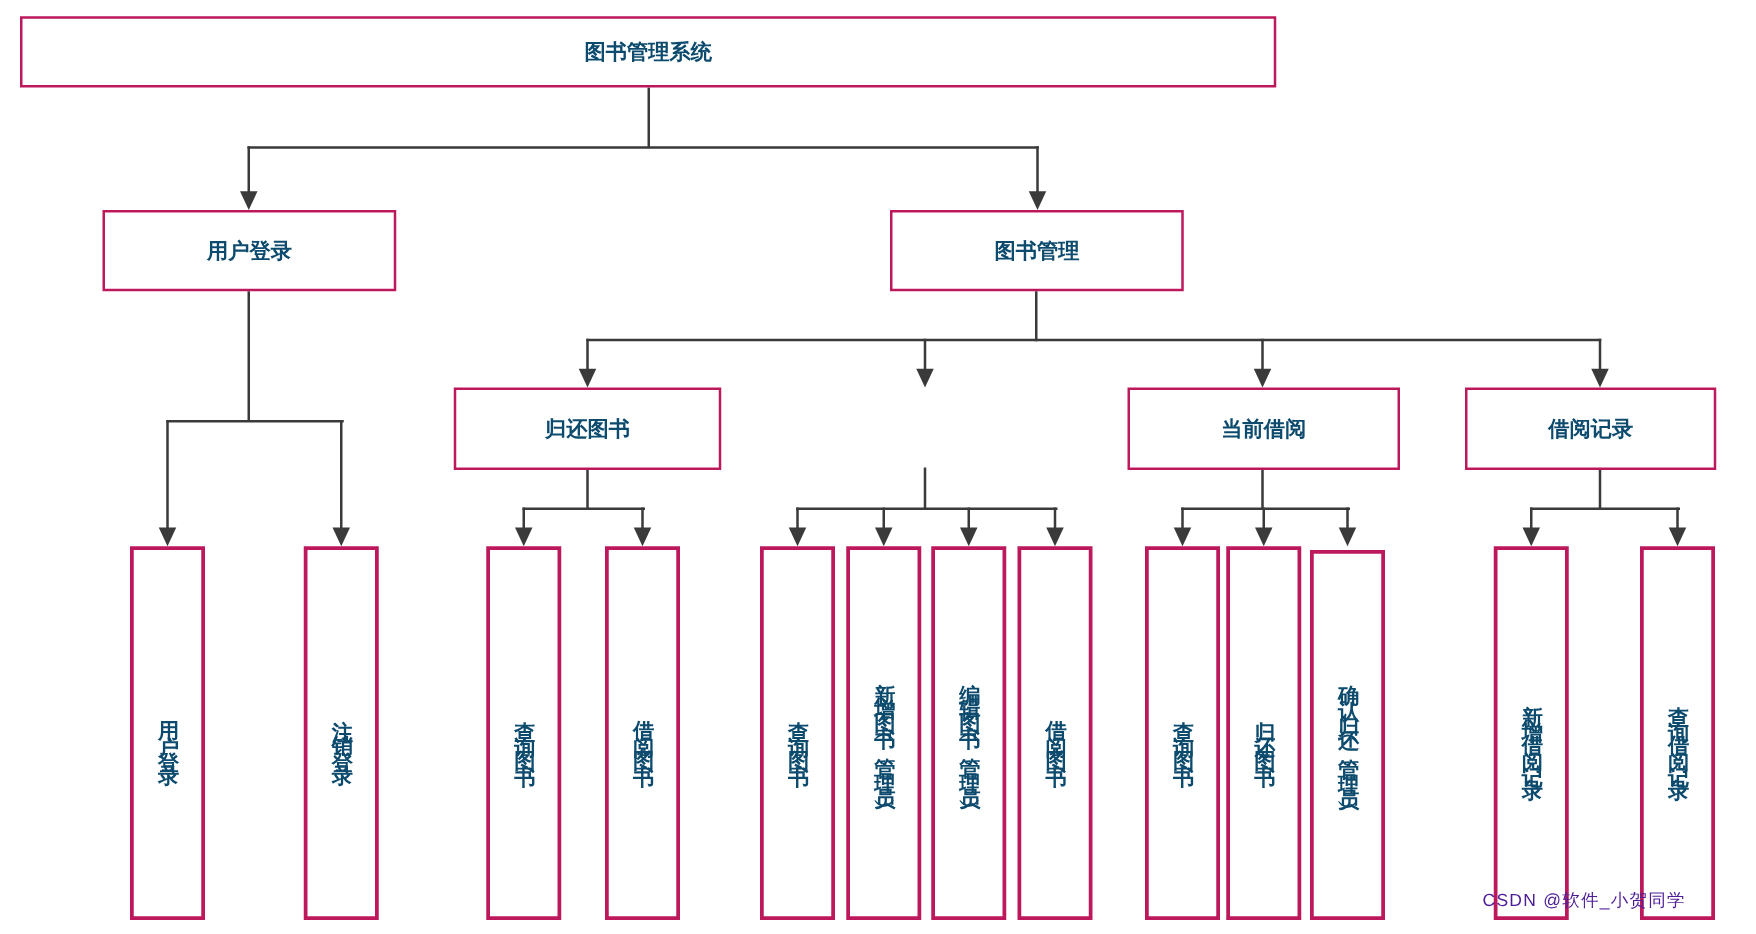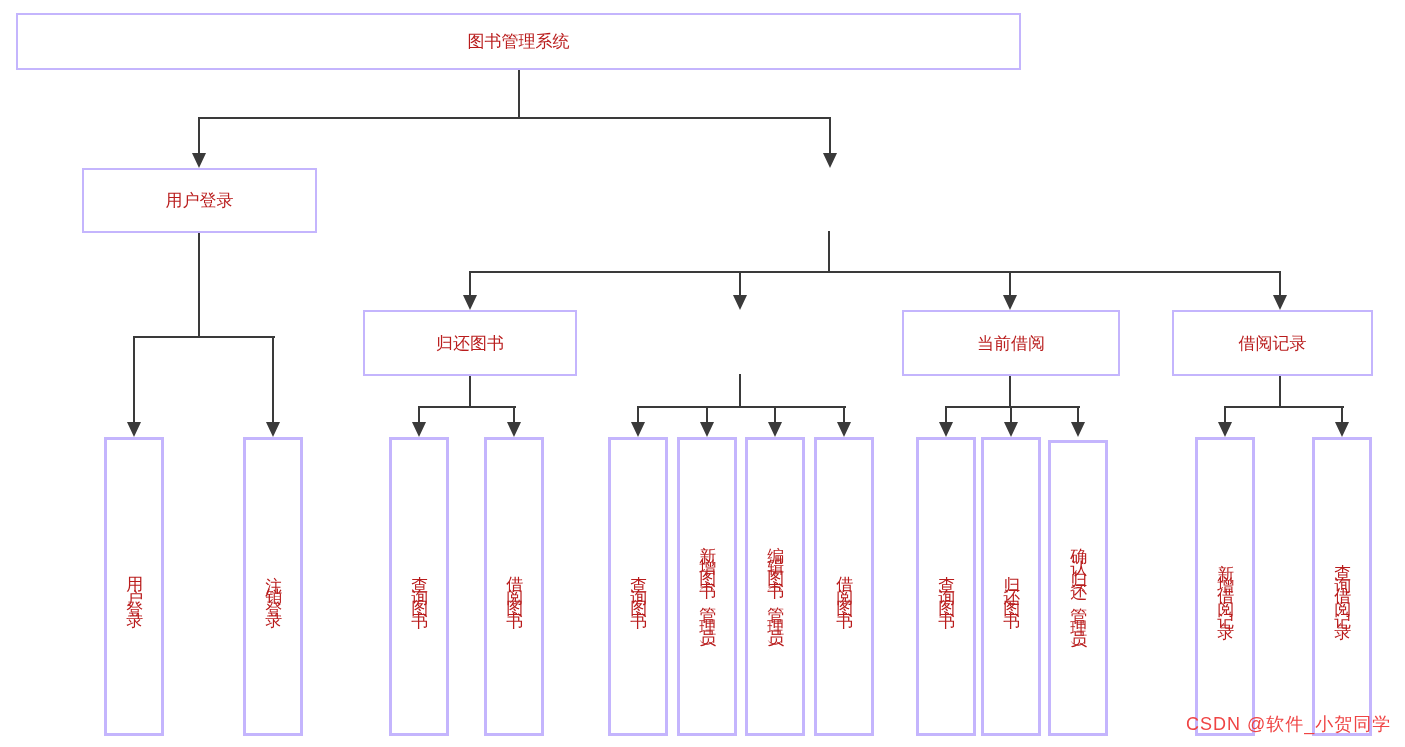--- a/index.html
+++ b/index.html
@@ -21,41 +21,42 @@
     width: 0; height: 0;
     border-left: 7px solid transparent;
     border-right: 7px solid transparent;
     border-top: 15px solid #3a3a3a;
   }
   
   .node {
     position: absolute;
     box-sizing: border-box;
     background: #ffffff;
-    border: 2px solid #c4b5fd;
-    color: #b91c1c;
+    border: 2px solid #be185d;
+    color: #0c4a6e;
     font-size: 17px;
     display: flex;
     align-items: center;
     justify-content: center;
     white-space: nowrap;
+    font-weight: bold;
   }
   .node.lvl4 {
     border-width: 3px;
     writing-mode: vertical-rl;
     text-orientation: mixed;
     letter-spacing: 12px;
     line-height: 1.1;
   }
   .watermark {
     position: absolute;
     left: 1186px;
     top: 712px;
-    color: #ef4444;
-    font-size: 18px;
+    color: #4c1d95;
+    font-size: 14px;
     letter-spacing: 1px;
     z-index: 5;
     white-space: nowrap;
   }
 </style>
 </head>
 <body>
 
 <div class="canvas">
 
@@ -114,20 +115,21 @@
   <div class="seg v" style="left:1279px;top:374px;height:33px"></div>
   <div class="seg h" style="left:1224px;top:406px;width:120px"></div>
   <div class="seg v" style="left:1224px;top:406px;height:18px"></div>
   <div class="arrow" style="left:1218px;top:422px"></div>
   <div class="seg v" style="left:1341px;top:406px;height:18px"></div>
   <div class="arrow" style="left:1335px;top:422px"></div>
 
   <div class="node" style="left:16px;top:13px;width:1005px;height:57px">图书管理系统</div>
 
   <div class="node" style="left:82px;top:168px;width:235px;height:65px">用户登录</div>
+  <div class="node" style="left:712px;top:168px;width:235px;height:65px">图书管理</div>
 
   <div class="node" style="left:363px;top:310px;width:214px;height:66px">归还图书</div>
   <div class="node" style="left:902px;top:310px;width:218px;height:66px">当前借阅</div>
   <div class="node" style="left:1172px;top:310px;width:201px;height:66px">借阅记录</div>
 
   <div class="node lvl4" style="left:104px;top:437px;width:60px;height:299px">用户登录</div>
   <div class="node lvl4" style="left:243px;top:437px;width:60px;height:299px">注销登录</div>
 
   <div class="node lvl4" style="left:389px;top:437px;width:60px;height:299px">查询图书</div>
   <div class="node lvl4" style="left:484px;top:437px;width:60px;height:299px">借阅图书</div>

